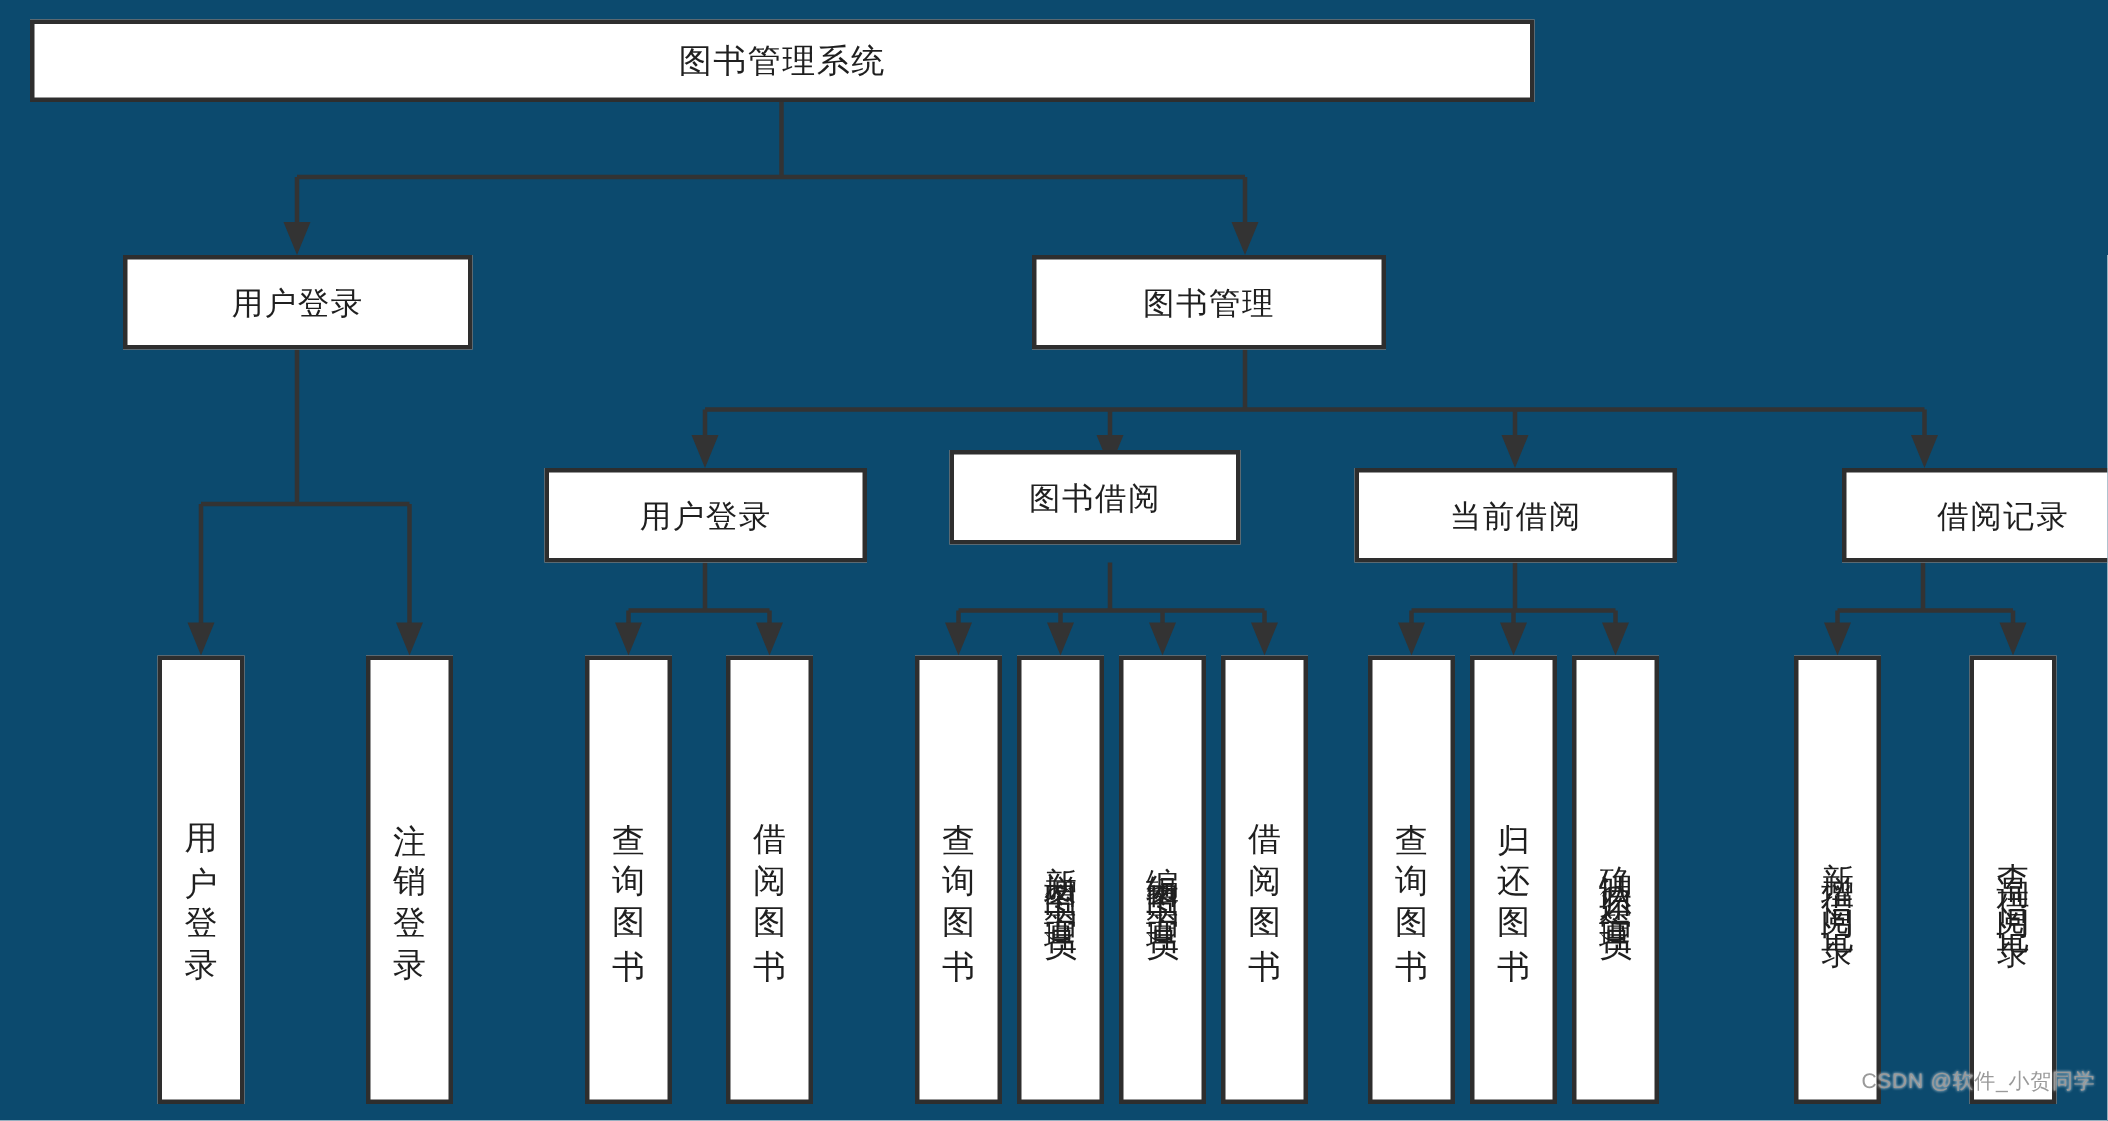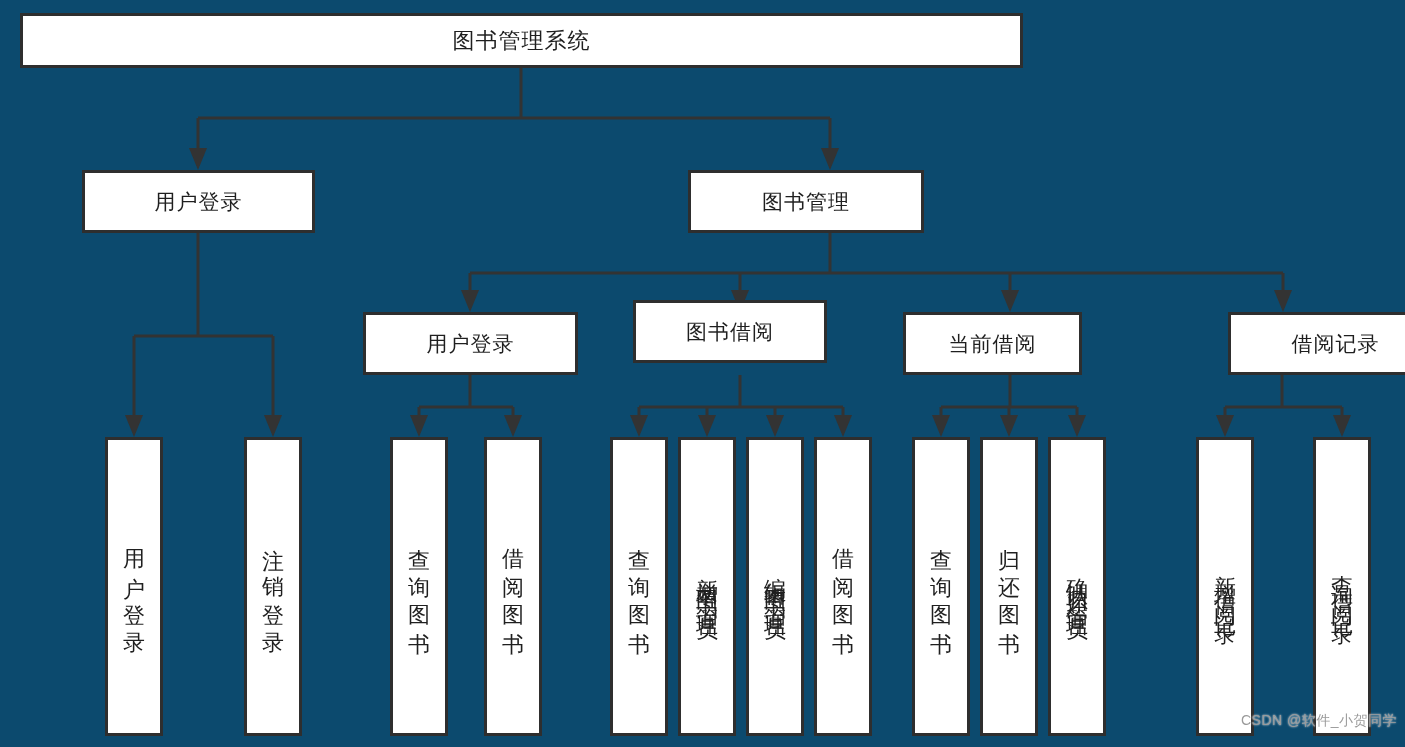--- a/index.html
+++ b/index.html
@@ -106,21 +106,21 @@
   <div class="box" style="left:688px; top:170px; width:236px; height:63px;">
     <span class="hlabel">图书管理</span>
   </div>
 
   <div class="box" style="left:363px; top:312px; width:215px; height:63px;">
     <span class="hlabel">用户登录</span>
   </div>
   <div class="box" style="left:633px; top:300px; width:194px; height:63px;">
     <span class="hlabel">图书借阅</span>
   </div>
-  <div class="box" style="left:903px; top:312px; width:179px; height:63px;">
+  <div class="box" style="left:903px; top:312px; width:215px; height:63px;">
     <span class="hlabel">当前借阅</span>
   </div>
   <div class="box" style="left:1228px; top:312px; width:215px; height:63px;">
     <span class="hlabel">借阅记录</span>
   </div>
 
   <div class="box leaf" style="left:105px;">
     <span class="vtext ls-4">用户登录</span>
   </div>
   <div class="box leaf" style="left:244px;">

